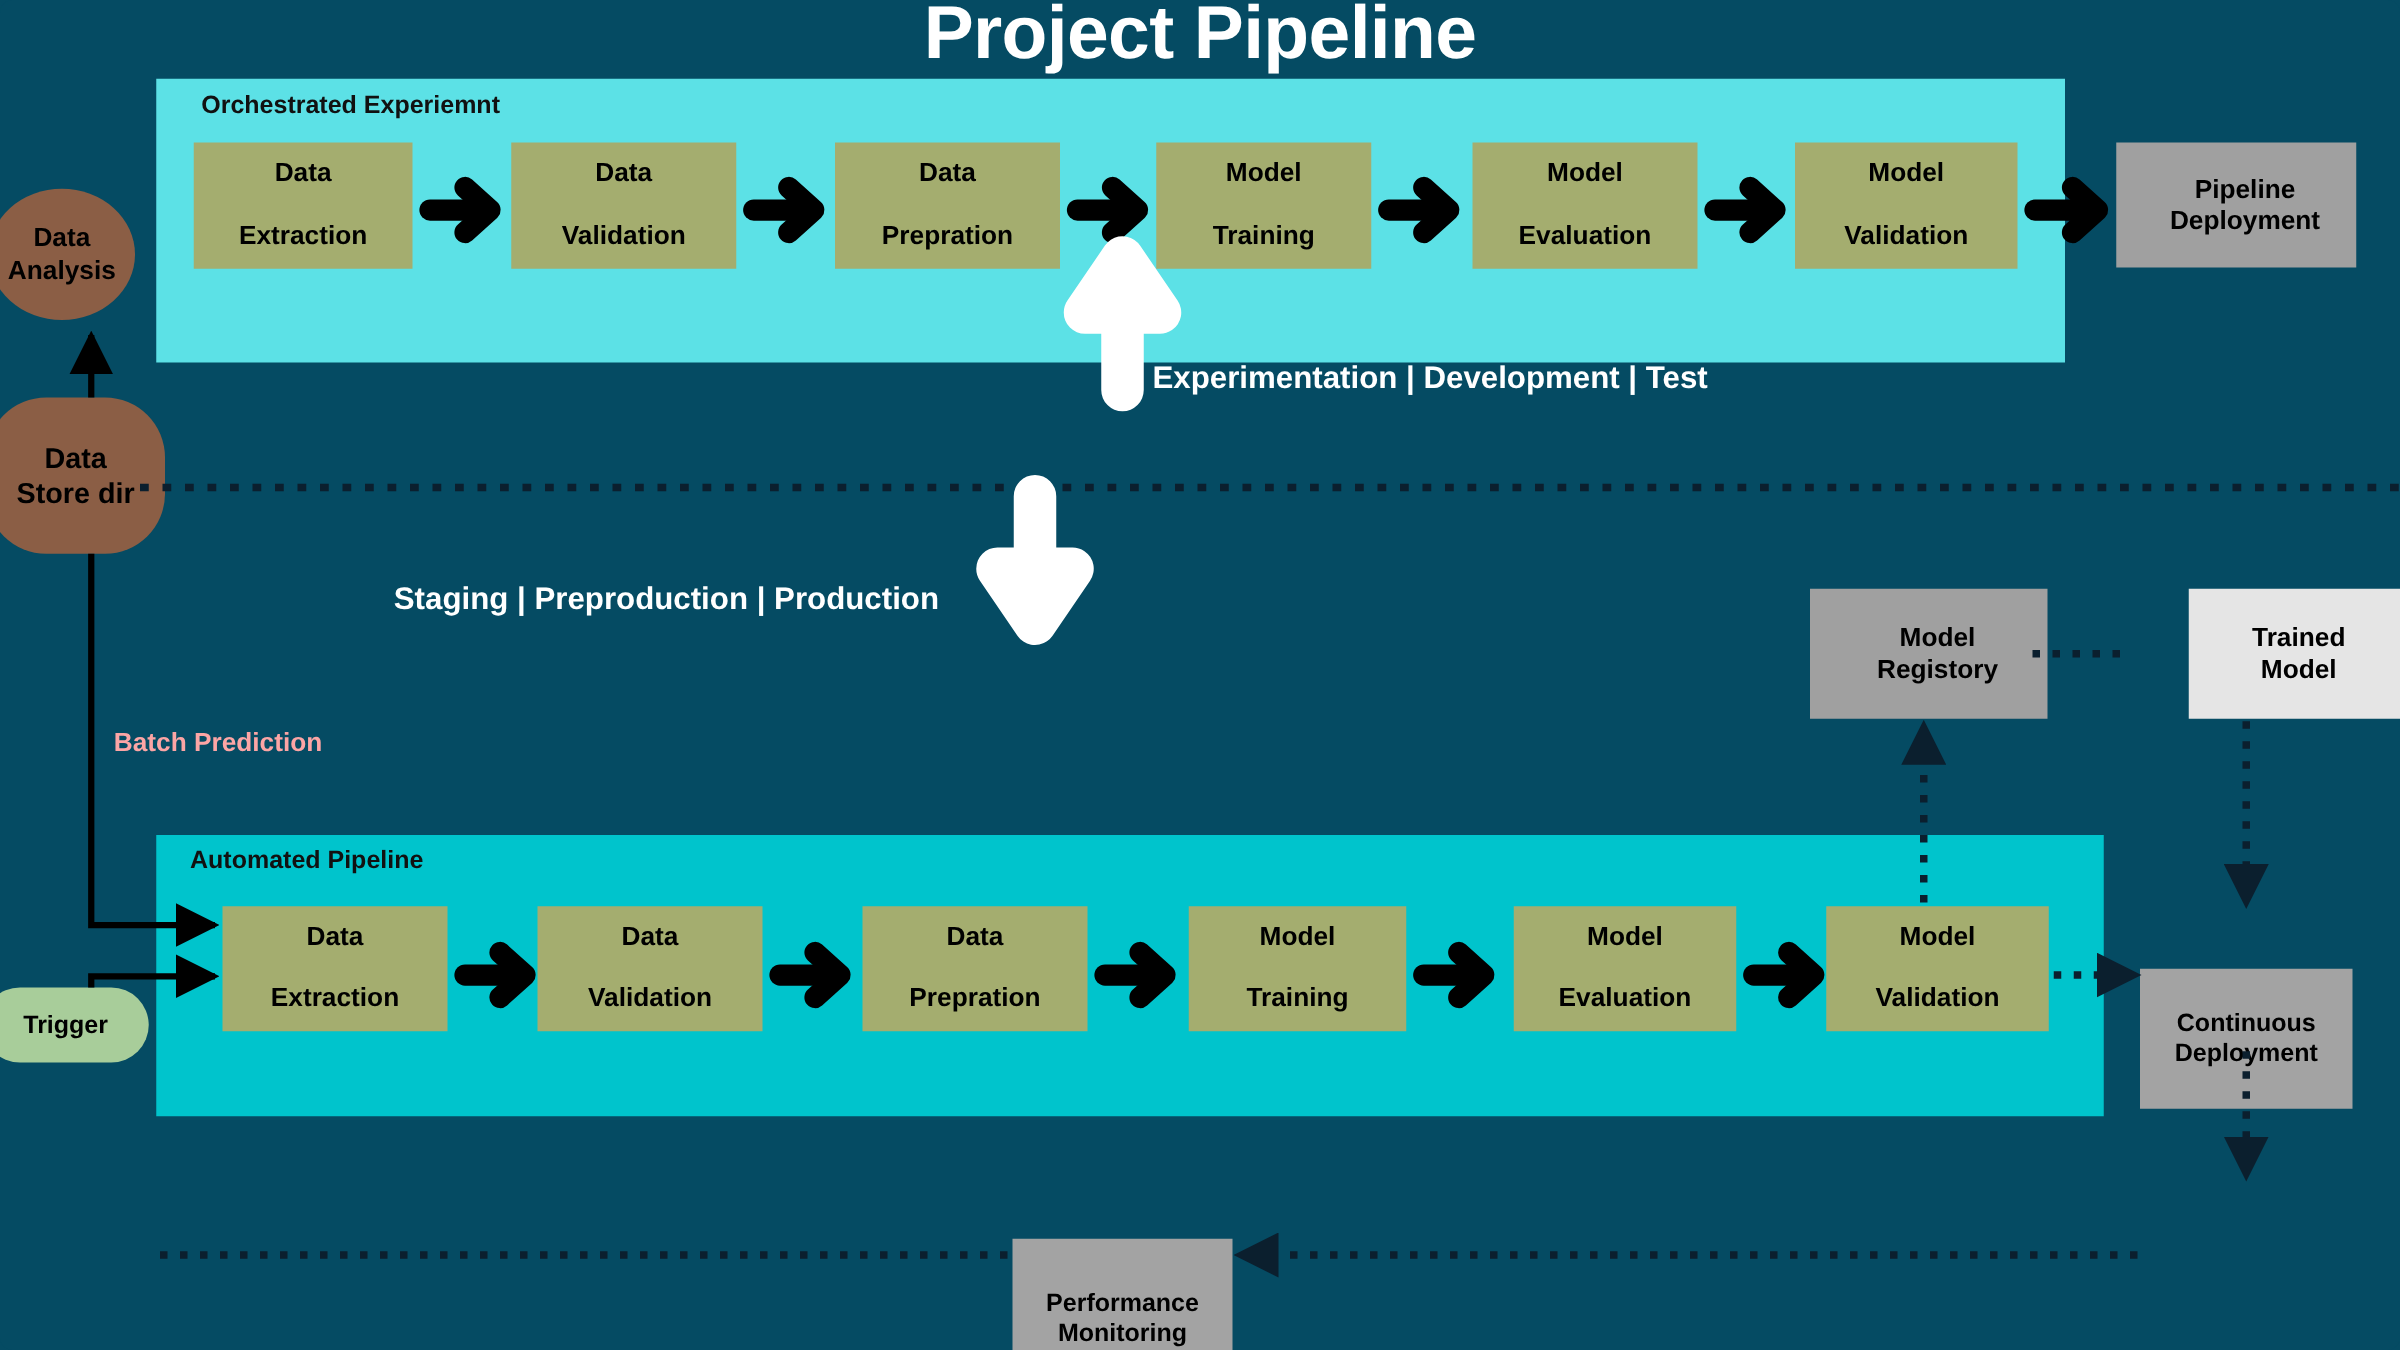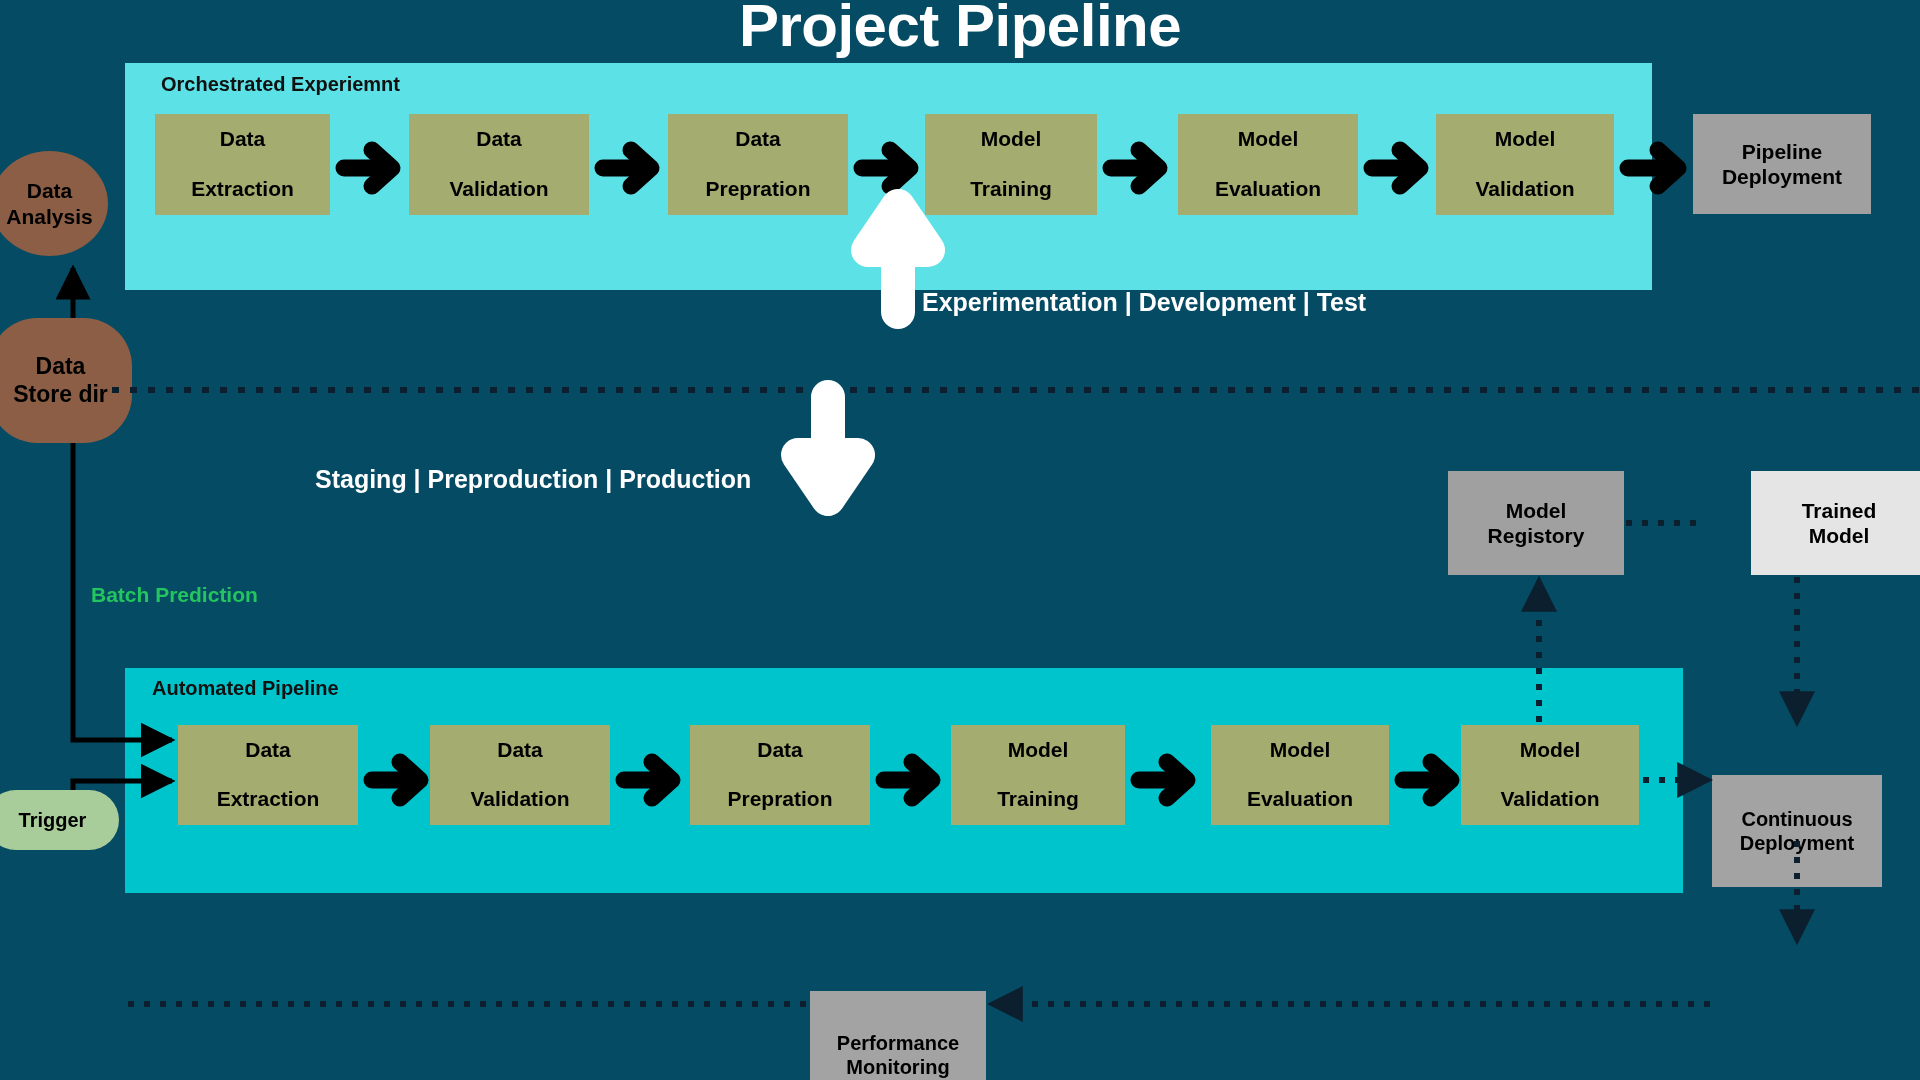--- a/index.html
+++ b/index.html
@@ -79,21 +79,21 @@
   .node {
     position: absolute;
     display: flex;
     align-items: center;
     justify-content: center;
     text-align: center;
     font-weight: bold;
     line-height: 1.2;
     color: #000000;
   }
-  .node.gray   { background: #a0a0a0; }
+  .node.gray   { background: #a0a0a0; padding-left: 14px; }
   .node.orange { background: #e5e5e5; margin-left: 46px; }
   .node.periwinkle { background: #a3a3a3; margin-top: 48px; }
   .node.green  { background: #a8cd9a; }
 
   
   .blob {
     position: absolute;
     background: #8b5e45;
     color: #000000;
     font-weight: bold;
@@ -129,21 +129,21 @@
     color: #ffffff;
     font-size: 25px;
     font-weight: bold;
     white-space: nowrap;
   }
   #label-experimentation { left: 922px; top: 288px; }
   #label-staging { left: 315px; top: 465px; }
   #label-batch {
     position: absolute;
     left: 91px; top: 583px;
-    color: #22c55e;
+    color: #fca5a5;
     font-size: 21px;
     font-weight: bold;
     white-space: nowrap;
   }
 
   
   #wires {
     position: absolute;
     left: 0; top: 0;
     width: 1920px; height: 1080px;

